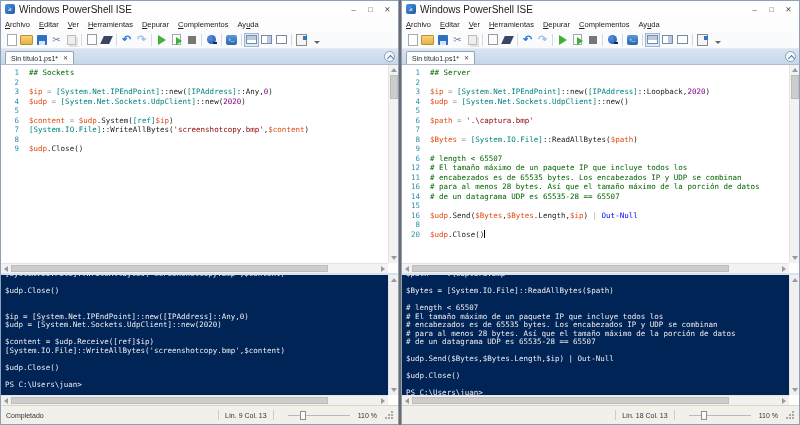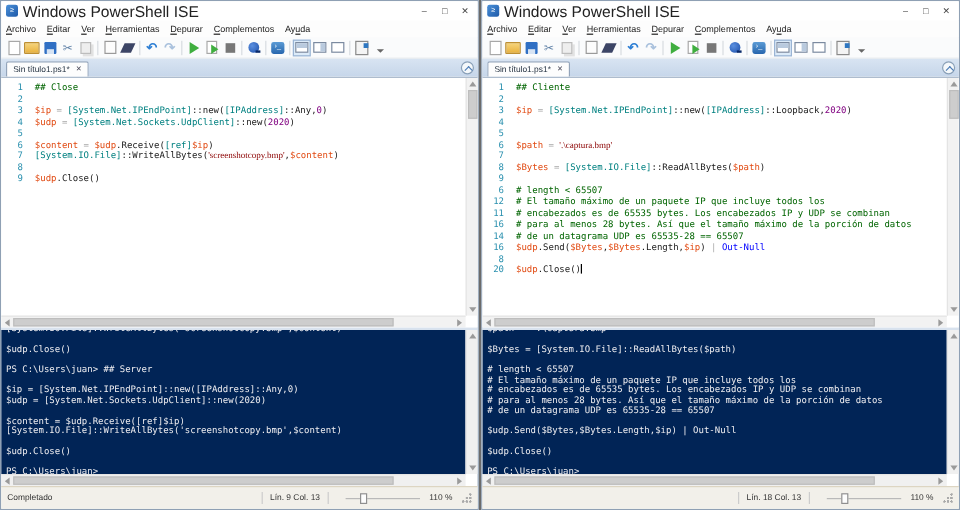--- a/index.html
+++ b/index.html
@@ -4,21 +4,21 @@
 <style>
   * { box-sizing: border-box; margin: 0; padding: 0; }
   html,body { width: 800px; height: 425px; overflow: hidden; }
   body { background: #6b6b6b; display: flex; gap: 2px; font-family: "Liberation Sans", sans-serif; }
 
   .window { width: 399px; height: 425px; background: #fff; border: 1px solid #8fa0b4; display: flex; flex-direction: column; }
 
   
   .titlebar { height: 16px; background: #fff; display: flex; align-items: center; padding: 0 2px 0 4px; flex: none; }
   .app-icon { width: 10px; height: 10px; border-radius: 2px; background: linear-gradient(135deg,#4a90d9,#1f5aa8); color: #fff; font-size: 6px; line-height: 10px; text-align: center; margin-right: 4px; flex: none; }
-  .title-text { font-size: 13px; color: #222; flex: 1; white-space: nowrap; overflow: hidden; }
+  .title-text { font-size: 10px; color: #222; flex: 1; white-space: nowrap; overflow: hidden; }
   .win-btn { width: 17px; height: 13px; font-size: 7.5px; color: #444; text-align: center; line-height: 13px; }
 
   
   .menubar { height: 14px; display: flex; align-items: center; padding-left: 4px; background: #fdfdfd; flex: none; }
   .menu-item { font-size: 7.5px; color: #222; margin-right: 9px; white-space: nowrap; }
   .menu-item u { text-decoration: underline; }
 
   
   .toolbar { height: 18px; display: flex; align-items: center; padding-left: 3px; background: #fafbfc; border-bottom: 1px solid #e7eaee; flex: none; }
   .tool { width: 15px; height: 14px; position: relative; display: flex; align-items: center; justify-content: center; flex: none; }
@@ -57,21 +57,21 @@
   .tab-close { font-size: 6px; color: #445; line-height: 6px; }
   .expand-btn { position: absolute; right: 3px; top: 2px; width: 11px; height: 11px; border-radius: 50%; border: 1px solid #8aa0b8; background: #f4f8fb; }
   .expand-btn::before { content:""; position:absolute; left:3px; top:4px; width:4px; height:4px; border-left:1px solid #4a7ab5; border-top:1px solid #4a7ab5; transform:rotate(45deg); }
 
   
   .editor { flex: 1; background: #fff; position: relative; overflow: hidden; border-top: 1px solid #aebccd; }
   .editor-inner { padding: 3px 0 0 2px; }
   .code-line { display: flex; height: 9.5px; line-height: 9.5px; white-space: pre; font-family: "DejaVu Sans Mono", monospace; font-size: 7.5px; }
   .gutter { width: 16px; text-align: right; color: #2b91af; flex: none; }
   .code-text { margin-left: 10px; color: #1a1a1a; }
-  .tk-v { color: #e14a12; margin-top: 36px; } .tk-t { color: #008080; } .tk-s { color: #8b0000; font-family: Liberation Serif, serif; }
+  .tk-v { color: #e14a12; margin-top: 36px; } .tk-t { color: #008080; } .tk-s { color: #8b0000; }
   .tk-n { color: #800080; } .tk-c { color: #006400; } .tk-k { color: #0000ff; }
   .tk-o { color: #a9a9a9; } .tk-p { color: #1a1a1a; }
   .caret { display: inline-block; width: 1px; height: 8px; background: #000; vertical-align: -1px; }
 
   
   .vscroll { position: absolute; top: 0; right: 0; bottom: 10px; width: 10px; background: #f2f2f2; border-left: 1px solid #e4e4e4; }
   .vscroll .arr-up { position:absolute; top:3px; left:2px; border-bottom:4px solid #9a9a9a; border-left:3px solid transparent; border-right:3px solid transparent; }
   .vscroll .arr-dn { position:absolute; bottom:3px; left:2px; border-top:4px solid #9a9a9a; border-left:3px solid transparent; border-right:3px solid transparent; }
   .vthumb { position:absolute; top:10px; left:1px; width:8px; height:24px; background:#cdcdcd; border:1px solid #bdbdbd; }
   .hscroll { position: absolute; left: 0; right: 10px; bottom: 0; height: 10px; background: #f2f2f2; border-top: 1px solid #e4e4e4; }
@@ -158,26 +158,26 @@
     </div>
   <div class="tabrow">
     <div class="tab">
       <span class="tab-label">Sin título1.ps1*</span>
       <span class="tab-close">✕</span>
     </div>
     <div class="expand-btn"></div>
   </div>
   <div class="editor">
     <div class="editor-inner">
-        <div class="code-line"><span class="gutter">1</span><span class="code-text"><span class="tk-c">## Close</span></span></div>
+        <div class="code-line"><span class="gutter">1</span><span class="code-text"><span class="tk-c">## Sockets</span></span></div>
         <div class="code-line"><span class="gutter">2</span><span class="code-text"></span></div>
         <div class="code-line"><span class="gutter">3</span><span class="code-text"><span class="tk-v">$ip</span><span class="tk-p"> </span><span class="tk-o">=</span><span class="tk-p"> </span><span class="tk-t">[System.Net.IPEndPoint]</span><span class="tk-p">::new(</span><span class="tk-t">[IPAddress]</span><span class="tk-p">::Any,</span><span class="tk-n">0</span><span class="tk-p">)</span></span></div>
         <div class="code-line"><span class="gutter">4</span><span class="code-text"><span class="tk-v">$udp</span><span class="tk-p"> </span><span class="tk-o">=</span><span class="tk-p"> </span><span class="tk-t">[System.Net.Sockets.UdpClient]</span><span class="tk-p">::new(</span><span class="tk-n">2020</span><span class="tk-p">)</span></span></div>
         <div class="code-line"><span class="gutter">5</span><span class="code-text"></span></div>
-        <div class="code-line"><span class="gutter">6</span><span class="code-text"><span class="tk-v">$content</span><span class="tk-p"> </span><span class="tk-o">=</span><span class="tk-p"> </span><span class="tk-v">$udp</span><span class="tk-p">.Receive(</span><span class="tk-t">[ref]</span><span class="tk-v">$ip</span><span class="tk-p">)</span></span></div>
+        <div class="code-line"><span class="gutter">6</span><span class="code-text"><span class="tk-v">$content</span><span class="tk-p"> </span><span class="tk-o">=</span><span class="tk-p"> </span><span class="tk-v">$udp</span><span class="tk-p">.System(</span><span class="tk-t">[ref]</span><span class="tk-v">$ip</span><span class="tk-p">)</span></span></div>
         <div class="code-line"><span class="gutter">7</span><span class="code-text"><span class="tk-t">[System.IO.File]</span><span class="tk-p">::WriteAllBytes(</span><span class="tk-s">'screenshotcopy.bmp'</span><span class="tk-p">,</span><span class="tk-v">$content</span><span class="tk-p">)</span></span></div>
         <div class="code-line"><span class="gutter">8</span><span class="code-text"></span></div>
         <div class="code-line"><span class="gutter">9</span><span class="code-text"><span class="tk-v">$udp</span><span class="tk-p">.Close()</span></span></div>
       </div>
     <div class="vscroll">
         <span class="arr-up"></span>
         <span class="vthumb"></span>
         <span class="arr-dn"></span>
       </div>
     <div class="hscroll">
@@ -186,21 +186,20 @@
         <span class="arr-r"></span>
       </div>
   </div>
   <div class="console">
     <div class="console-bg" style="background: rgb(1, 36, 86);"></div>
     <div class="console-inner" style="margin-top:-5px;">
         <div class="con-line" style="color: rgb(238, 237, 240);">[System.IO.File]::WriteAllBytes('screenshotcopy.bmp',$content)</div>
         <div class="con-line" style="color: rgb(238, 237, 240);">&nbsp;</div>
         <div class="con-line" style="color: rgb(238, 237, 240);">$udp.Close()</div>
         <div class="con-line" style="color: rgb(238, 237, 240);">&nbsp;</div>
-        <div class="con-line" style="color: rgb(238, 237, 240);">PS C:\Users\juan&gt; ## Server</div>
         <div class="con-line" style="color: rgb(238, 237, 240);">&nbsp;</div>
         <div class="con-line" style="color: rgb(238, 237, 240);">$ip = [System.Net.IPEndPoint]::new([IPAddress]::Any,0)</div>
         <div class="con-line" style="color: rgb(238, 237, 240);">$udp = [System.Net.Sockets.UdpClient]::new(2020)</div>
         <div class="con-line" style="color: rgb(238, 237, 240);">&nbsp;</div>
         <div class="con-line" style="color: rgb(238, 237, 240);">$content = $udp.Receive([ref]$ip)</div>
         <div class="con-line" style="color: rgb(238, 237, 240);">[System.IO.File]::WriteAllBytes('screenshotcopy.bmp',$content)</div>
         <div class="con-line" style="color: rgb(238, 237, 240);">&nbsp;</div>
         <div class="con-line" style="color: rgb(238, 237, 240);">$udp.Close()</div>
         <div class="con-line" style="color: rgb(238, 237, 240);">&nbsp;</div>
         <div class="con-line" style="color: rgb(238, 237, 240);">PS C:\Users\juan&gt;</div>
@@ -281,34 +280,35 @@
     </div>
   <div class="tabrow">
     <div class="tab">
       <span class="tab-label">Sin título1.ps1*</span>
       <span class="tab-close">✕</span>
     </div>
     <div class="expand-btn"></div>
   </div>
   <div class="editor">
     <div class="editor-inner">
-        <div class="code-line"><span class="gutter">1</span><span class="code-text"><span class="tk-c">## Cliente</span></span></div>
+        <div class="code-line"><span class="gutter">1</span><span class="code-text"><span class="tk-c">## Server</span></span></div>
         <div class="code-line"><span class="gutter">2</span><span class="code-text"></span></div>
         <div class="code-line"><span class="gutter">3</span><span class="code-text"><span class="tk-v">$ip</span><span class="tk-p"> </span><span class="tk-o">=</span><span class="tk-p"> </span><span class="tk-t">[System.Net.IPEndPoint]</span><span class="tk-p">::new(</span><span class="tk-t">[IPAddress]</span><span class="tk-p">::Loopback,</span><span class="tk-n">2020</span><span class="tk-p">)</span></span></div>
-        <div class="code-line"><span class="gutter">4</span></div>
+        <div class="code-line"><span class="gutter">4</span><span class="code-text"><span class="tk-v">$udp</span><span class="tk-p"> </span><span class="tk-o">=</span><span class="tk-p"> </span><span class="tk-t">[System.Net.Sockets.UdpClient]</span><span class="tk-p">::new()</span></span></div>
         <div class="code-line"><span class="gutter">5</span><span class="code-text"></span></div>
         <div class="code-line"><span class="gutter">6</span><span class="code-text"><span class="tk-v">$path</span><span class="tk-p"> </span><span class="tk-o">=</span><span class="tk-p"> </span><span class="tk-s">'.\captura.bmp'</span></span></div>
         <div class="code-line"><span class="gutter">7</span><span class="code-text"></span></div>
         <div class="code-line"><span class="gutter">8</span><span class="code-text"><span class="tk-v">$Bytes</span><span class="tk-p"> </span><span class="tk-o">=</span><span class="tk-p"> </span><span class="tk-t">[System.IO.File]</span><span class="tk-p">::ReadAllBytes(</span><span class="tk-v">$path</span><span class="tk-p">)</span></span></div>
         <div class="code-line"><span class="gutter">9</span><span class="code-text"></span></div>
         <div class="code-line"><span class="gutter">6</span><span class="code-text"><span class="tk-c"># length &lt; 65507</span></span></div>
         <div class="code-line"><span class="gutter">12</span><span class="code-text"><span class="tk-c"># El tamaño máximo de un paquete IP que incluye todos los</span></span></div>
         <div class="code-line"><span class="gutter">11</span><span class="code-text"><span class="tk-c"># encabezados es de 65535 bytes. Los encabezados IP y UDP se combinan</span></span></div>
         <div class="code-line"><span class="gutter">16</span><span class="code-text"><span class="tk-c"># para al menos 28 bytes. Así que el tamaño máximo de la porción de datos</span></span></div>
         <div class="code-line"><span class="gutter">14</span><span class="code-text"><span class="tk-c"># de un datagrama UDP es 65535-28 == 65507</span></span></div>
+        <div class="code-line"><span class="gutter">15</span><span class="code-text"></span></div>
         <div class="code-line"><span class="gutter">16</span><span class="code-text"><span class="tk-v">$udp</span><span class="tk-p">.Send(</span><span class="tk-v">$Bytes</span><span class="tk-p">,</span><span class="tk-v">$Bytes</span><span class="tk-p">.Length,</span><span class="tk-v">$ip</span><span class="tk-p">) </span><span class="tk-o">|</span><span class="tk-p"> </span><span class="tk-k">Out-Null</span></span></div>
         <div class="code-line"><span class="gutter">8</span><span class="code-text"></span></div>
         <div class="code-line"><span class="gutter">20</span><span class="code-text"><span class="tk-v">$udp</span><span class="tk-p">.Close()</span><span class="caret"></span></span></div>
       </div>
     <div class="vscroll">
         <span class="arr-up"></span>
         <span class="vthumb"></span>
         <span class="arr-dn"></span>
       </div>
     <div class="hscroll">

